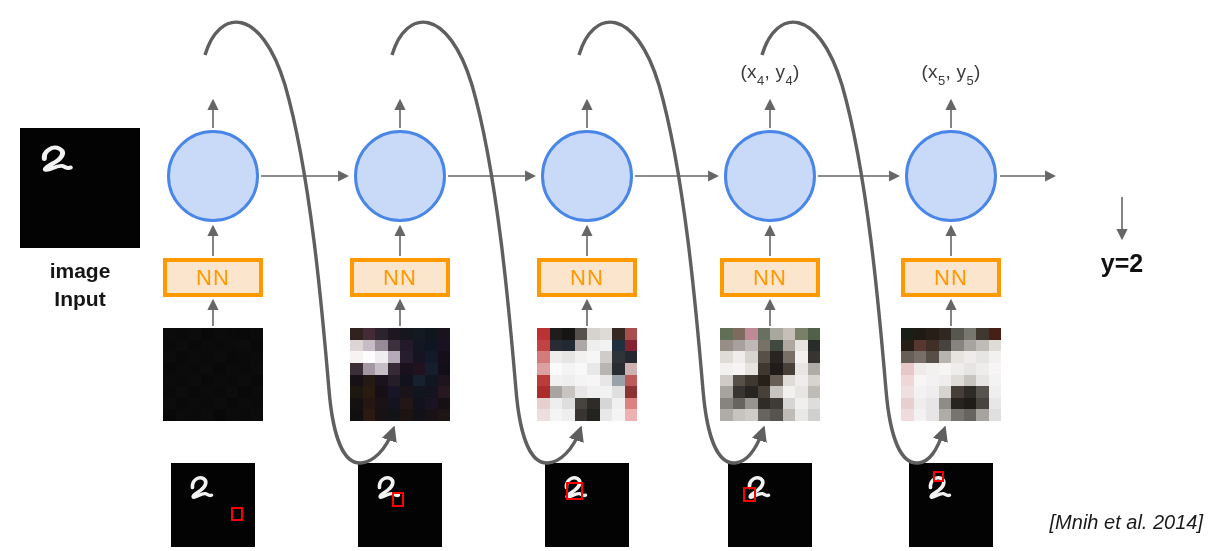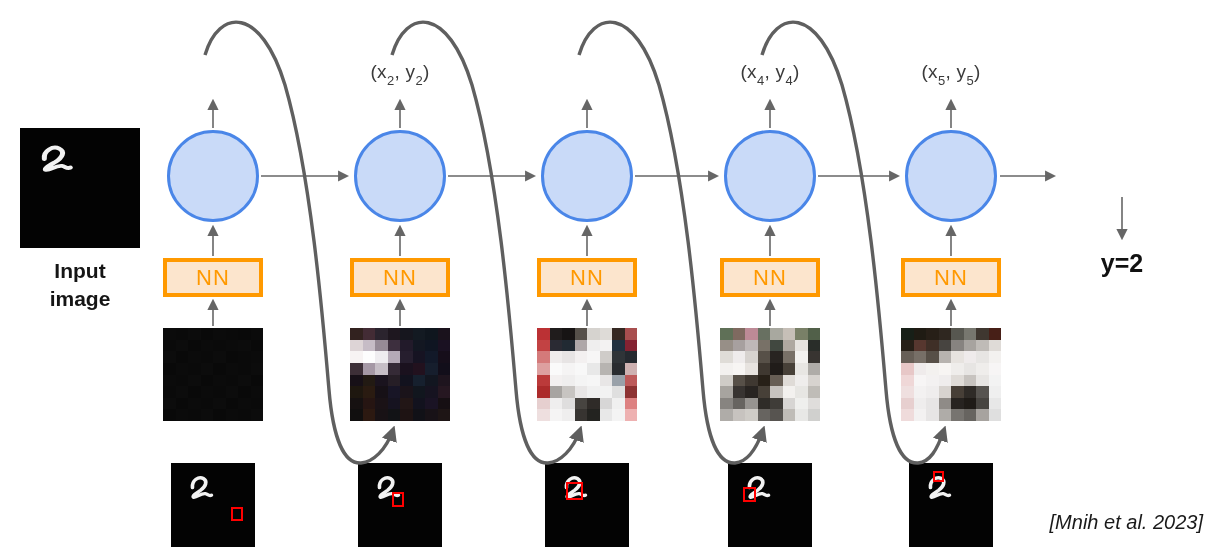--- a/index.html
+++ b/index.html
@@ -91,22 +91,22 @@
       <path d="M 579 55 C 593 8, 635 6, 659 85 C 685 175, 697 320, 703 390 C 707 438, 718 464, 735 463 C 747 462, 756 450, 763 430" fill="none" stroke="#5f5f5f" stroke-width="3.4" marker-end="url(#ahc)"></path>
       <path d="M 762 55 C 776 8, 818 6, 842 85 C 868 175, 880 320, 886 390 C 890 438, 901 464, 918 463 C 930 462, 937 450, 944 430" fill="none" stroke="#5f5f5f" stroke-width="3.4" marker-end="url(#ahc)"></path>
     </svg>
 
   <div id="input-image" style="background: rgb(3, 3, 3);">
     <div class="digit-holder"><svg viewBox="0 0 100 100" width="100%" height="100%" preserveAspectRatio="none">
           <path d="M 26 44 C 24 24 42 13 53 20 C 64 27 59 41 46 51 C 35 59 26 65 28 69 C 36 72 46 58 58 60 C 64 61 66 67 73 64" fill="none" stroke="#f2f2f2" stroke-width="9" stroke-linecap="round" stroke-linejoin="round"></path>
         </svg></div>
   </div>
   <div id="input-label">
+    <div>image</div>
     <div>Input</div>
-    <div>image</div>
   </div>
 
   <div class="col" style="--cx:213px">
     <div class="circle" style="background: rgb(201, 218, 248); border-color: rgb(74, 134, 232);"></div>
     <div class="nnbox" style="background: rgb(252, 229, 205); border-color: rgb(255, 153, 0); color: rgb(255, 153, 0);">
         <span>NN</span>
       </div>
     <div class="patch">
         <div style="background: rgb(11, 11, 11);"></div>
         <div style="background: rgb(10, 10, 10);"></div>
@@ -175,21 +175,20 @@
       </div>
     <div class="thumb">
       <div class="digit-holder"><svg viewBox="0 0 100 100" width="100%" height="100%" preserveAspectRatio="none">
             <path d="M 26 44 C 24 24 42 13 53 20 C 64 27 59 41 46 51 C 35 59 26 65 28 69 C 36 72 46 58 58 60 C 64 61 66 67 73 64" fill="none" stroke="#f2f2f2" stroke-width="9" stroke-linecap="round" stroke-linejoin="round"></path>
           </svg></div>
       <div class="redbox" style="left: 71%; top: 52%; width: 15%; height: 17%; border-color: rgb(255, 0, 0);"></div>
     </div>
   </div>
 
   <div class="col" style="--cx:400px">
-    <div class="coord"><span>(x</span><sub>2</sub><span>, y</span><sub>2</sub><span>)</span></div>
     <div class="circle" style="background: rgb(201, 218, 248); border-color: rgb(74, 134, 232);"></div>
     <div class="nnbox" style="background: rgb(252, 229, 205); border-color: rgb(255, 153, 0); color: rgb(255, 153, 0);">
         <span>NN</span>
       </div>
     <div class="patch">
         <div style="background: rgb(50, 34, 31);"></div>
         <div style="background: rgb(67, 44, 53);"></div>
         <div style="background: rgb(43, 36, 46);"></div>
         <div style="background: rgb(30, 23, 31);"></div>
         <div style="background: rgb(22, 22, 30);"></div>
@@ -494,15 +493,15 @@
       </div>
     <div class="thumb">
       <div class="digit-holder"><svg viewBox="0 0 100 100" width="100%" height="100%" preserveAspectRatio="none">
             <path d="M 26 44 C 24 24 42 13 53 20 C 64 27 59 41 46 51 C 35 59 26 65 28 69 C 36 72 46 58 58 60 C 64 61 66 67 73 64" fill="none" stroke="#f2f2f2" stroke-width="9" stroke-linecap="round" stroke-linejoin="round"></path>
           </svg></div>
       <div class="redbox" style="left: 28%; top: 10%; width: 14%; height: 13%; border-color: rgb(255, 0, 0);"></div>
     </div>
   </div>
 
   <div id="y-out">y=2</div>
-  <div id="citation">[Mnih et al. 2023]</div>
+  <div id="citation">[Mnih et al. 2014]</div>
 
 </div>
 
 </body></html>

